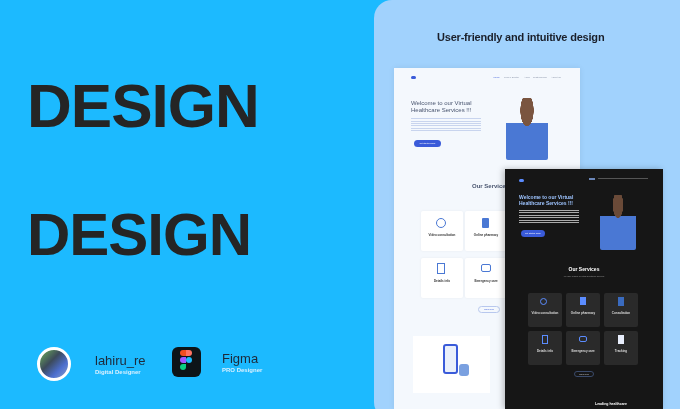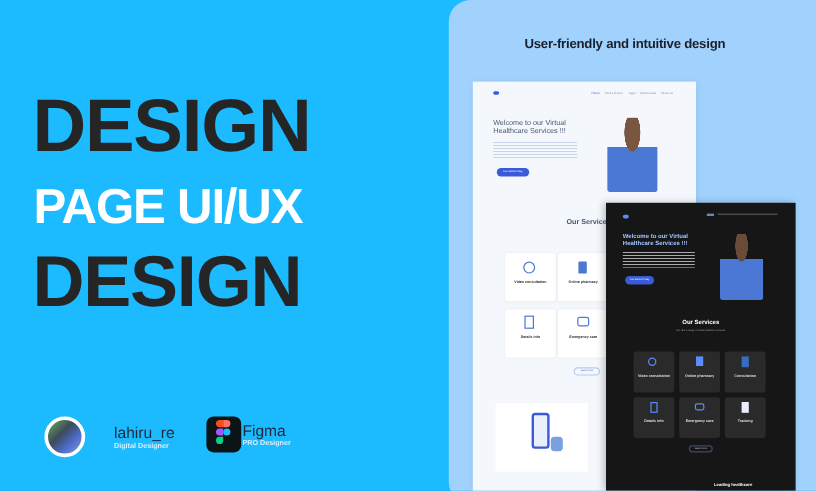--- a/index.html
+++ b/index.html
@@ -24,40 +24,39 @@
 .dcard{position:absolute;width:34px;height:34px;background:#2a2a2a;border-radius:2px}
 .ctitle{position:absolute;left:0;right:0;text-align:center;font-size:3px;font-weight:bold}
 .btn{position:absolute;border-radius:6px}
 .doctor{position:absolute;border-radius:2px}
 </style>
 </head>
 <body>
 
 <div class="left">
   <div class="h1 l1">DESIGN</div>
-  <div class="h1 l2">PAGE UI/UX</div>
   <div class="h1 l3">DESIGN</div>
 
   <div class="profile" style="left:37px">
     <div class="avatar"></div>
     <div style="margin-left:24px">
       <div class="pname">lahiru_re</div>
       <div class="psub">Digital Designer</div>
     </div>
   </div>
 
   <div class="profile" style="left:172px">
     <div class="figlogo">
       <div class="fd" style="left:8px;top:3px;background:#f24e1e;border-radius:3px 0 0 3px"></div>
       <div class="fd" style="left:14px;top:3px;background:#ff7262;border-radius:0 3px 3px 0"></div>
       <div class="fd" style="left:8px;top:10px;background:#a259ff;border-radius:3px 0 0 3px"></div>
       <div class="fd" style="left:14px;top:10px;background:#1abcfe;border-radius:50%"></div>
       <div class="fd" style="left:8px;top:17px;background:#0acf83;border-radius:3px 0 3px 3px"></div>
     </div>
-    <div style="margin-left:1px">
+    <div style="margin-left:21px">
       <div class="pname">Figma</div>
       <div class="psub">PRO Designer</div>
     </div>
   </div>
 </div>
 
 <div class="right"></div>
 <div class="rtitle">User-friendly and intuitive design</div>
 
 <div class="light">

